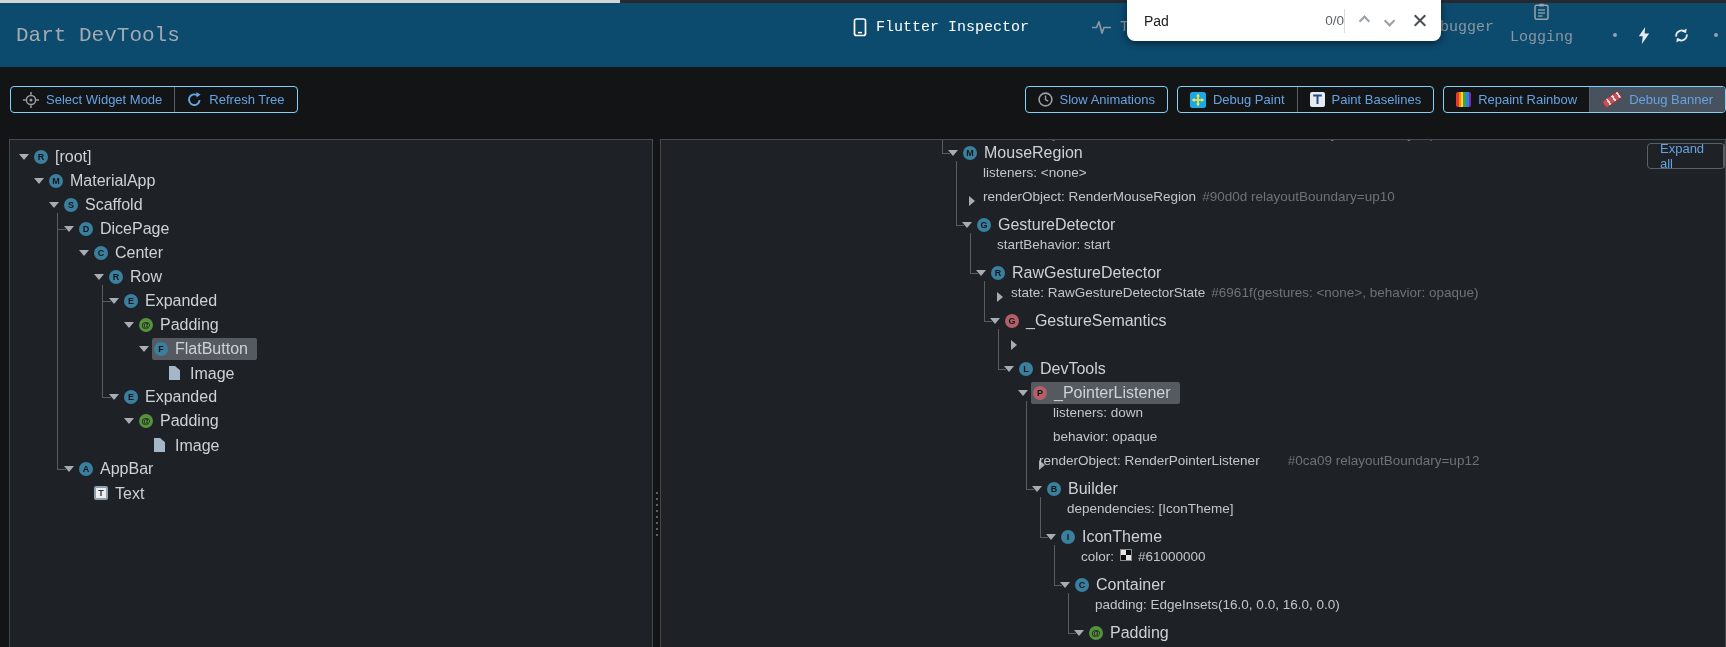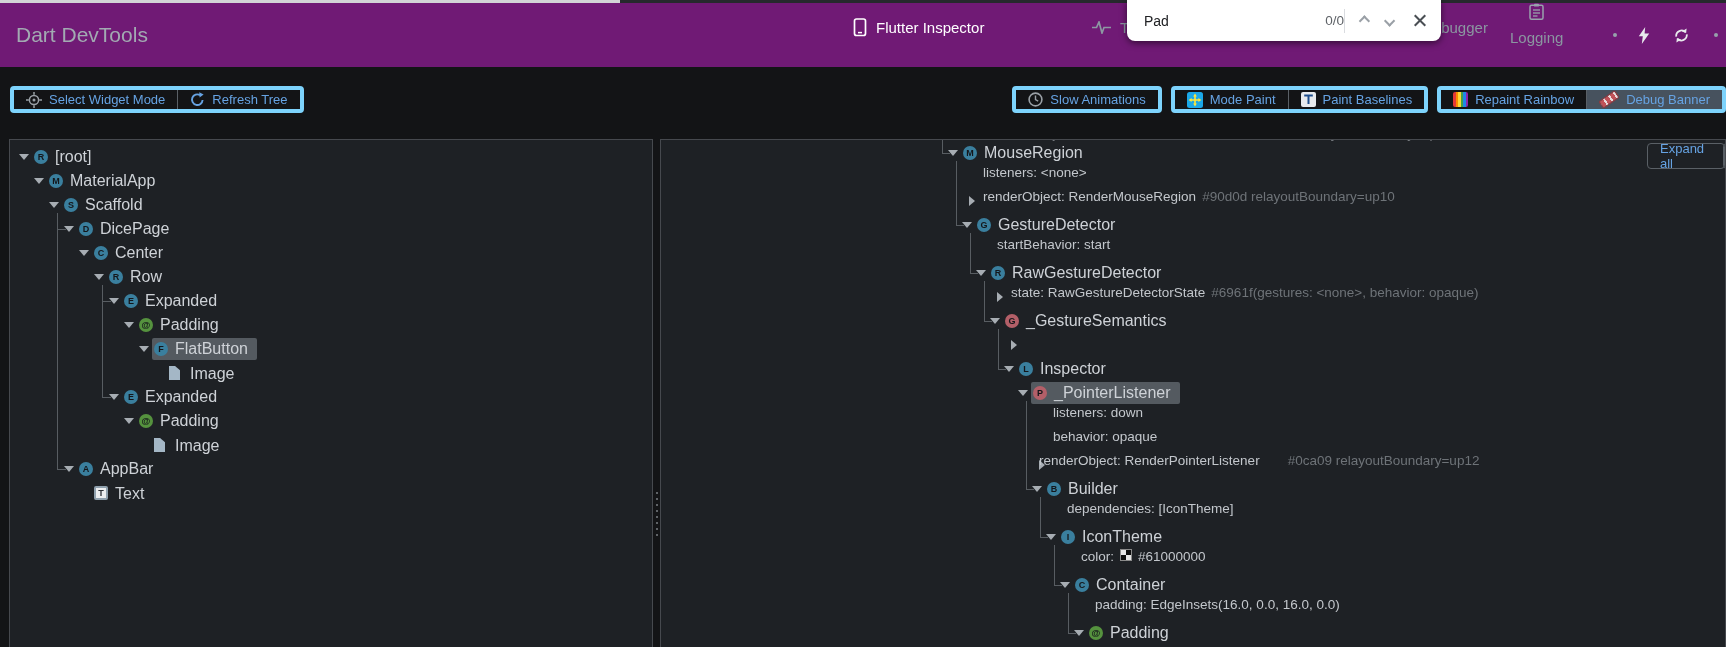--- a/index.html
+++ b/index.html
@@ -4,21 +4,21 @@
 <style>
   * { margin:0; padding:0; box-sizing:border-box; }
   html,body { width:1726px; height:647px; overflow:hidden; }
   body { position:relative; background:#131416; font-family:"Liberation Sans","DejaVu Sans",sans-serif; }
 
   
   .top-strip { position:absolute; left:0; top:0; width:1726px; height:3px;
     background:linear-gradient(90deg,#d2d4d6 0 620px,#26292d 620px); }
 
   
-  .header { position:absolute; left:0; top:3px; width:1726px; height:64px; background:#701a75; }
+  .header { position:absolute; left:0; top:3px; width:1726px; height:64px; background:#0c4a6e;font-family:Liberation Mono, monospace; }
   .app-title { position:absolute; left:16px; top:50%; transform:translateY(-50%);
     font-size:21px; color:#a2aab2; white-space:nowrap; }
   .tab { position:absolute; top:0; height:48px; display:flex; align-items:center; gap:9px;
     font-size:15px; color:#8b96a1; cursor:pointer; white-space:nowrap; }
   .tab.active { color:#ffffff; }
   .hact { position:absolute; top:0; height:64px; display:flex; align-items:center; }
   .dot { width:4px; height:4px; border-radius:50%; background:#97a1ab; }
 
   
   .findbar { position:absolute; left:1127px; top:0; width:314px; height:41px; background:#ffffff;
@@ -31,21 +31,21 @@
   .chev { width:8px; height:8px; border-left:2px solid #9aa0a6; border-bottom:2px solid #9aa0a6; }
   .chev.up { transform:rotate(135deg) translate(-1px,-1px); }
   .chev.dn { transform:rotate(-45deg) translate(-1px,-1px); }
   .xx { position:relative; width:15px; height:15px; }
   .xx::before,.xx::after { content:""; position:absolute; left:7px; top:0; width:2px; height:15px; background:#4a4f54; }
   .xx::before { transform:rotate(45deg); } .xx::after { transform:rotate(-45deg); }
 
   
   .toolbar-left { position:absolute; left:10px; top:86px; }
   .toolbar-right { position:absolute; right:0px; top:86px; display:flex; gap:9px; }
-  .btngroup { display:flex; border:4px solid #7dd3fc; border-radius:4px; height:27px; align-items:stretch; overflow:hidden; }
+  .btngroup { display:flex; border:1px solid #7dd3fc; border-radius:4px; height:27px; align-items:stretch; overflow:hidden; }
   .tbtn { display:flex; align-items:center; gap:7px; padding:0 12px; font-size:13px; color:#66a3e3;
     cursor:pointer; border-left:1px solid #5a6066; white-space:nowrap; }
   .tbtn:first-child { border-left:none; }
   .tbtn.active { background:#47525e; }
 
   
   .ic-rainbow { width:15px; height:15px; border-radius:2px;
     background:linear-gradient(90deg,#e53935 0 17%,#fb8c00 17% 33%,#fdd835 33% 50%,#43a047 50% 67%,#1e88e5 67% 84%,#8e24aa 84%); }
   .ic-banner { width:20px; height:9px; transform:rotate(-35deg); border-radius:2px; border:1px solid #8f3a40;
     background:repeating-linear-gradient(90deg,#c05258 0 4px,#e8dadb 4px 6px); }
@@ -213,21 +213,21 @@
       </div>
     </div>
     <div class="btngroup">
       <div class="tbtn">
         <span style="display: inline-flex;">
           <svg width="16" height="16" viewBox="0 0 16 16">
             <rect width="16" height="16" rx="2.5" fill="#1ba8e8"></rect>
             <path d="M8 1.6 L9.9 4.6 H8.8 V7.2 H11.4 V6.1 L14.4 8 L11.4 9.9 V8.8 H8.8 V11.4 H9.9 L8 14.4 L6.1 11.4 H7.2 V8.8 H4.6 V9.9 L1.6 8 L4.6 6.1 V7.2 H7.2 V4.6 H6.1 Z" fill="#ffe73b"></path>
           </svg>
         </span>
-        <span>Mode Paint</span>
+        <span>Debug Paint</span>
       </div>
       <div class="tbtn">
         <span style="display: inline-flex;">
           <svg width="15" height="15" viewBox="0 0 15 15">
             <rect width="15" height="15" rx="2" fill="#e8eaed"></rect>
             <path d="M3.2 3.6 H11.8 M7.5 3.6 V12" stroke="#1f4e8c" stroke-width="2" fill="none"></path>
           </svg>
         </span>
         <span>Paint Baselines</span>
       </div>
@@ -426,21 +426,21 @@
         </div>
       </div>
       <div class="trow" style="top: 193px;">
         <div class="arr right" style="left: 350px;"></div>
       </div>
       <div class="tick" style="left: 337px; top: 229px; width: 8px;"></div>
       <div class="trow" style="top: 217px;">
         <div class="arr down" style="left: 343px;"></div>
         <div class="pill" style="left: 356px;">
           <div class="badge teal">L</div>
-          <div class="lbl">Inspector</div>
+          <div class="lbl">DevTools</div>
         </div>
       </div>
       <div class="trow" style="top: 241px;">
         <div class="arr down" style="left: 357px;"></div>
         <div class="pill sel" style="left: 370px;">
           <div class="badge red">P</div>
           <div class="lbl">_PointerListener</div>
         </div>
       </div>
       <div class="trow" style="top: 289px;">

